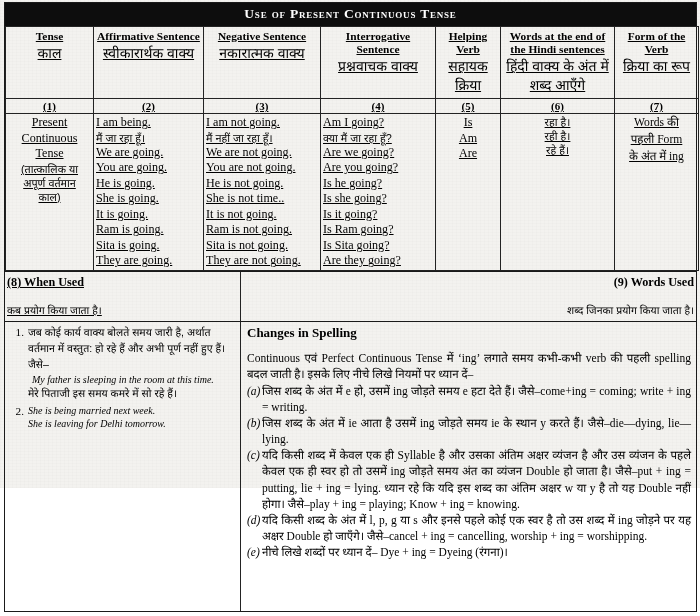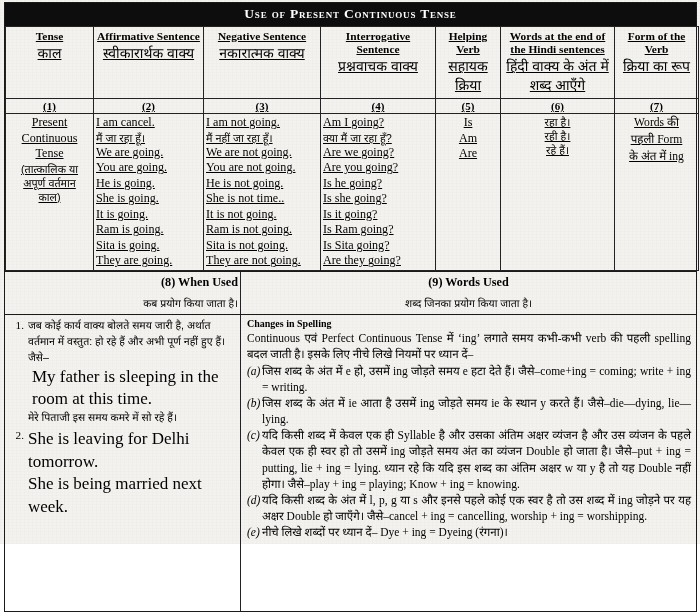--- a/index.html
+++ b/index.html
@@ -11,21 +11,21 @@
     font-family: "Liberation Serif", "DejaVu Serif", serif;
     width: 700px;
     height: 616px;
     overflow: hidden;
   }
 
   
   #page {
     position: relative;
     width: 700px;
-    height: 544px;
+    height: 488px;
     box-sizing: border-box;
     background:
       repeating-linear-gradient(0deg, rgba(0,0,0,0.013) 0px, rgba(0,0,0,0.013) 1px, rgba(0,0,0,0) 1px, rgba(0,0,0,0) 3px),
       repeating-linear-gradient(90deg, rgba(0,0,0,0.010) 0px, rgba(0,0,0,0.010) 1px, rgba(0,0,0,0) 1px, rgba(0,0,0,0) 4px),
       #f3f2ef;
     padding: 2px 3px 5px 4px;
   }
 
   .frame {
     box-sizing: border-box;
@@ -105,24 +105,24 @@
     display: flex;
     flex-direction: column;
     border-top: 1.5px solid #1a1a1a;
     min-height: 0;
   }
   .lower-head {
     display: flex;
     border-bottom: 1.5px solid #1a1a1a;
     flex: 0 0 auto;
   }
-  .lh-left  { width: 236px; box-sizing: border-box; border-right: 1px solid #232323; text-align: right; padding: 3px 2px 4px; }
-  .lh-right { flex: 1;      box-sizing: border-box; text-align: center; padding: 3px 2px 4px; }
+  .lh-left  { width: 236px; box-sizing: border-box; border-right: 1px solid #232323; text-align: left; padding: 3px 2px 4px; text-decoration: underline; }
+  .lh-right { flex: 1;      box-sizing: border-box; text-align: right; padding: 3px 2px 4px; }
   .lh-title { font-weight: bold; font-size: 12.2px; line-height: 1.2; }
-  .lh-left .hi, .lh-right .hi { font-size: 10.5px; margin-top: 6px; }
+  .lh-left .hi, .lh-right .hi { font-size: 10.5px; margin-top: 13px; }
 
   .lower-body {
     display: flex;
     flex: 1 1 auto;
     min-height: 0;
   }
   .lb-left  { width: 236px; box-sizing: border-box; border-right: 1px solid #232323; padding: 3px 4px 3px 4px; }
   .lb-right { flex: 1;      box-sizing: border-box; padding: 3px 5px 3px 6px; }
 
   
@@ -135,25 +135,25 @@
   }
   .numlist .marker { width: 15px; flex: 0 0 15px; text-align: right; padding-right: 4px; }
   .numlist .content { flex: 1 1 auto; }
   .hi-block {
     font-family: "Liberation Sans", "DejaVu Sans", sans-serif;
     font-size: 10.6px;
     line-height: 1.45;
     text-align: justify;
     text-align-last: left;
   }
-  .en-line { font-size: 17px; line-height: 1.32; display: block; margin-left: 4px; }
+  .en-line { font-size: 10px; line-height: 1.32; display: block; margin-left: 4px; font-style: italic; }
   .en-line.noindent { margin-left: 0; }
 
   
-  .ch-title { font-weight: bold; font-size: 10px; margin-bottom: 1px; }
+  .ch-title { font-weight: bold; font-size: 13px; margin-bottom: 9px; }
   .ch-intro {
     font-size: 11.5px;
     line-height: 1.4;
     text-align: justify;
     text-align-last: left;
     margin-bottom: 1px;
   }
 
   .rules { margin: 0; padding: 0; list-style: none; }
   .rules > li {
@@ -230,21 +230,21 @@
           <td class="bodycell center">
             <span class="en">Present</span>
             <span class="en">Continuous</span>
             <span class="en">Tense</span>
             <span class="hi">(तात्कालिक या</span>
             <span class="hi">अपूर्ण वर्तमान</span>
             <span class="hi">काल)</span>
           </td>
 
           <td class="bodycell">
-            <span class="en">I am cancel.</span>
+            <span class="en">I am being.</span>
             <span class="hi">मैं जा रहा हूँ।</span>
             <span class="en">We are going.</span>
             <span class="en">You are going.</span>
             <span class="en">He is going.</span>
             <span class="en">She is going.</span>
             <span class="en">It is going.</span>
             <span class="en">Ram is going.</span>
             <span class="en">Sita is going.</span>
             <span class="en">They are going.</span>
           </td>
@@ -317,22 +317,22 @@
               <span class="marker">1.</span>
               <span class="content">
                 <span class="hi-block">जब कोई कार्य वाक्य बोलते समय जारी है, अर्थात वर्तमान में वस्तुत: हो रहे हैं और अभी पूर्ण नहीं हुए हैं। जैसे–</span>
                 <span class="en-line">My father is sleeping in the room at this time.</span>
                 <span class="hi-block">मेरे पिताजी इस समय कमरे में सो रहे हैं।</span>
               </span>
             </li>
             <li>
               <span class="marker">2.</span>
               <span class="content">
+                <span class="en-line noindent">She is being married next week.</span>
                 <span class="en-line noindent">She is leaving for Delhi tomorrow.</span>
-                <span class="en-line noindent">She is being married next week.</span>
               </span>
             </li>
           </ul>
         </div>
 
         <div class="lb-right">
           <div class="ch-title">Changes in Spelling</div>
           <div class="ch-intro">Continuous एवं Perfect Continuous Tense में ‘ing’ लगाते समय कभी-कभी verb की पहली spelling बदल जाती है। इसके लिए नीचे लिखे नियमों पर ध्यान दें–</div>
           <ul class="rules">
             <li>

